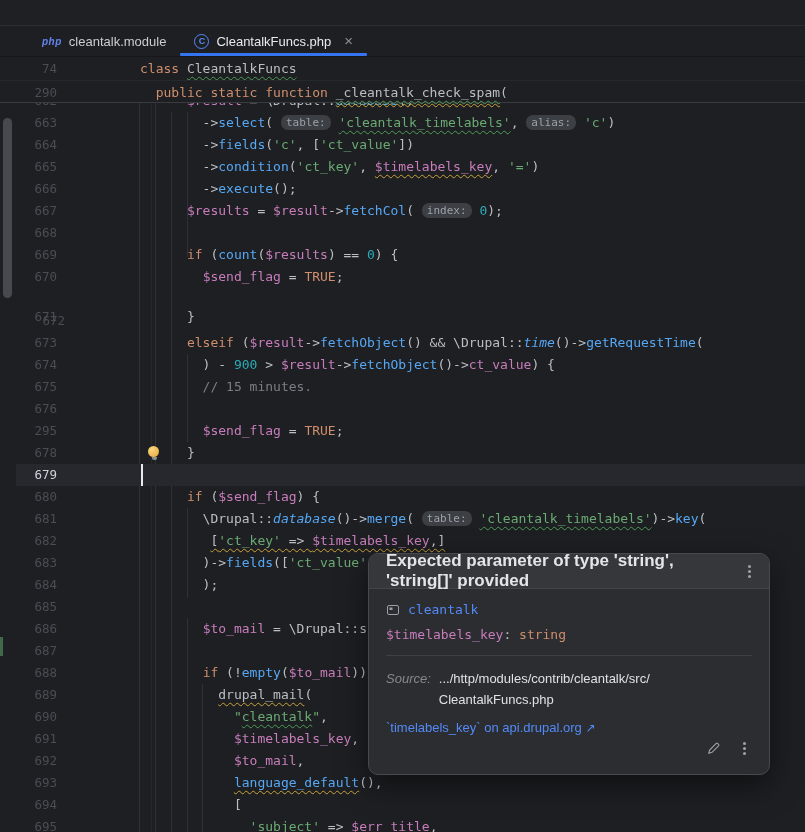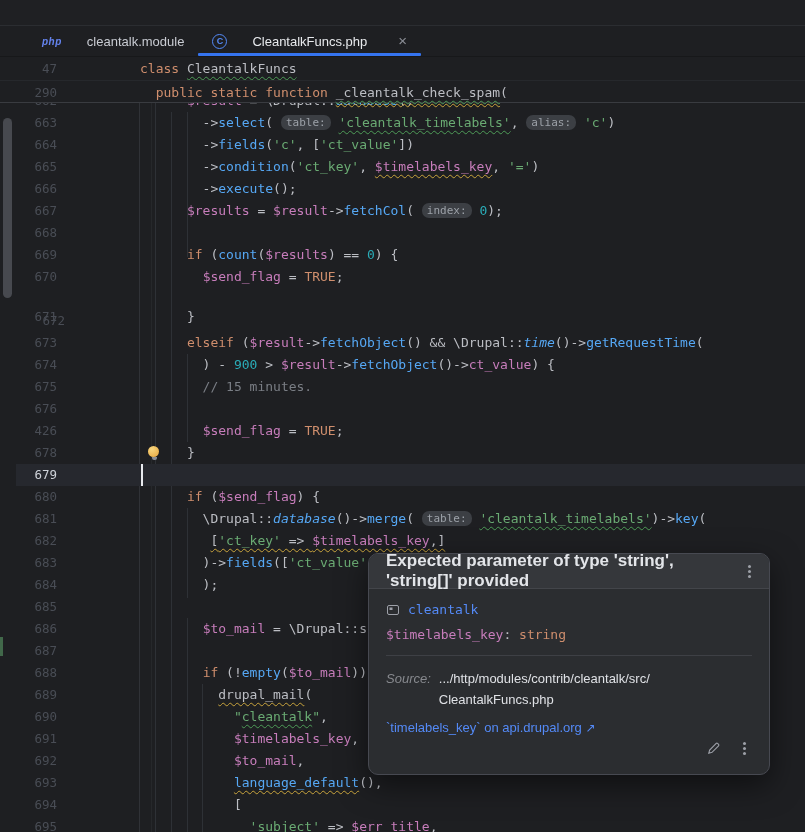--- a/index.html
+++ b/index.html
@@ -14,21 +14,21 @@
   .titlebar {
     position:absolute; left:0; top:0; width:805px; height:26px;
     background:#1f2023; border-bottom:1px solid #2b2d31;
   }
   .tabbar {
     position:absolute; left:0; top:26px; width:805px; height:31px;
     display:flex; align-items:stretch; padding-left:28px;
     border-bottom:1px solid #17181a;
   }
   .tab {
-    position:relative; display:flex; align-items:center; gap:25px;
+    position:relative; display:flex; align-items:center; gap:7px;
     padding:0 14px; font-size:13px; color:#c9ccd3; cursor:default;
   }
   .tab.active { color:#e8eaed; }
   .tab .php-badge {
     font-style:italic; font-weight:700; font-size:10px; color:#6584f0;
     letter-spacing:.5px;
   }
   .tab .class-ic {
     width:15px; height:15px; border:1.5px solid #548af7; border-radius:50%;
     color:#548af7; font-size:9px; font-weight:700; line-height:12px;
@@ -181,21 +181,21 @@
       <div class="line" style="top: 143px;"><span class="num">667</span><span class="src"><span class="tok d">      </span><span class="tok v">$results</span><span class="tok d"> = </span><span class="tok v">$result</span><span class="tok d">-&gt;</span><span class="tok m">fetchCol</span><span class="tok d">( </span><span class="chip">index:</span><span class="tok d"> </span><span class="tok n">0</span><span class="tok d">);</span></span></div>
       <div class="line" style="top: 165px;"><span class="num">668</span><span class="src"></span></div>
       <div class="line" style="top: 187px;"><span class="num">669</span><span class="src"><span class="tok d">      </span><span class="tok k">if</span><span class="tok d"> (</span><span class="tok m">count</span><span class="tok d">(</span><span class="tok v">$results</span><span class="tok d">) == </span><span class="tok n">0</span><span class="tok d">) {</span></span></div>
       <div class="line" style="top: 209px;"><span class="num">670</span><span class="src"><span class="tok d">        </span><span class="tok v">$send_flag</span><span class="tok d"> = </span><span class="tok k">TRUE</span><span class="tok d">;</span></span></div>
       <div class="line" style="top: 249px;"><span class="num">671</span><span class="src"><span class="tok d">      }</span></span></div>
       <div class="line" style="top: 253px; margin-left: 8px;"><span class="num">672</span><span class="src"></span></div>
       <div class="line" style="top: 275px;"><span class="num">673</span><span class="src"><span class="tok d">      </span><span class="tok k">elseif</span><span class="tok d"> (</span><span class="tok v">$result</span><span class="tok d">-&gt;</span><span class="tok m">fetchObject</span><span class="tok d">() &amp;&amp; \Drupal::</span><span class="tok mi">time</span><span class="tok d">()-&gt;</span><span class="tok m">getRequestTime</span><span class="tok d">(</span></span></div>
       <div class="line" style="top: 297px;"><span class="num">674</span><span class="src"><span class="tok d">        ) - </span><span class="tok n">900</span><span class="tok d"> &gt; </span><span class="tok v">$result</span><span class="tok d">-&gt;</span><span class="tok m">fetchObject</span><span class="tok d">()-&gt;</span><span class="tok v">ct_value</span><span class="tok d">) {</span></span></div>
       <div class="line" style="top: 319px;"><span class="num">675</span><span class="src"><span class="tok c">        // 15 minutes.</span></span></div>
       <div class="line" style="top: 341px;"><span class="num">676</span><span class="src"></span></div>
-      <div class="line" style="top: 363px;"><span class="num">426</span><span class="src"><span class="tok d">        </span><span class="tok v">$send_flag</span><span class="tok d"> = </span><span class="tok k">TRUE</span><span class="tok d">;</span></span></div>
+      <div class="line" style="top: 363px;"><span class="num">295</span><span class="src"><span class="tok d">        </span><span class="tok v">$send_flag</span><span class="tok d"> = </span><span class="tok k">TRUE</span><span class="tok d">;</span></span></div>
       <div class="line" style="top: 385px;"><span class="num">678</span><span class="src"><span class="tok d">      }</span></span><div class="bulb"><div class="glass"></div><div class="base"></div></div></div>
       <div class="line current" style="top: 407px;"><span class="num numcur">679</span><span class="src"></span><div class="cursor"></div></div>
       <div class="line" style="top: 429px;"><span class="num">680</span><span class="src"><span class="tok d">      </span><span class="tok k">if</span><span class="tok d"> (</span><span class="tok v">$send_flag</span><span class="tok d">) {</span></span></div>
       <div class="line" style="top: 451px;"><span class="num">681</span><span class="src"><span class="tok d">        \Drupal::</span><span class="tok mi">database</span><span class="tok d">()-&gt;</span><span class="tok m">merge</span><span class="tok d">( </span><span class="chip">table:</span><span class="tok d"> </span><span class="tok s wg">'cleantalk_timelabels'</span><span class="tok d">)-&gt;</span><span class="tok m">key</span><span class="tok d">(</span></span></div>
       <div class="line" style="top: 473px;"><span class="num">682</span><span class="src"><span class="tok d">         </span><span class="tok d wy">[</span><span class="tok s wy">'ct_key'</span><span class="tok d wy"> =&gt; </span><span class="tok v wy">$timelabels_key</span><span class="tok d wy">,]</span></span></div>
       <div class="line" style="top: 495px;"><span class="num">683</span><span class="src"><span class="tok d">        )-&gt;</span><span class="tok m">fields</span><span class="tok d">([</span><span class="tok s">'ct_value'</span></span></div>
       <div class="line" style="top: 517px;"><span class="num">684</span><span class="src"><span class="tok d">        );</span></span></div>
       <div class="line" style="top: 539px;"><span class="num">685</span><span class="src"></span></div>
       <div class="line" style="top: 561px;"><span class="num">686</span><span class="src"><span class="tok d">        </span><span class="tok v">$to_mail</span><span class="tok d"> = \Drupal::s</span></span></div>
       <div class="line" style="top: 583px;"><span class="num">687</span><span class="src"></span></div>
@@ -204,21 +204,21 @@
       <div class="line" style="top: 649px;"><span class="num">690</span><span class="src"><span class="tok d">            </span><span class="tok s">"</span><span class="tok s wg">cleantalk</span><span class="tok s">"</span><span class="tok d">,</span></span></div>
       <div class="line" style="top: 671px;"><span class="num">691</span><span class="src"><span class="tok d">            </span><span class="tok v">$timelabels_key</span><span class="tok d">,</span></span></div>
       <div class="line" style="top: 693px;"><span class="num">692</span><span class="src"><span class="tok d">            </span><span class="tok v">$to_mail</span><span class="tok d">,</span></span></div>
       <div class="line" style="top: 715px;"><span class="num">693</span><span class="src"><span class="tok d">            </span><span class="tok m wy">language_default</span><span class="tok d">(),</span></span></div>
       <div class="line" style="top: 737px;"><span class="num">694</span><span class="src"><span class="tok d">            [</span></span></div>
       <div class="line" style="top: 759px;"><span class="num">695</span><span class="src"><span class="tok d">              </span><span class="tok s">'subject'</span><span class="tok d"> =&gt; </span><span class="tok v">$err_title</span><span class="tok d">,</span></span></div>
     </div>
 </div>
 
 <div class="sticky" id="sticky">
-    <div class="srow"><span class="num" style="line-height: 23px;">47</span><span class="src"><span class="tok k">class </span><span class="tok d wg">CleantalkFuncs</span></span></div>
+    <div class="srow"><span class="num" style="line-height: 23px;">74</span><span class="src"><span class="tok k">class </span><span class="tok d wg">CleantalkFuncs</span></span></div>
     <div class="srow"><span class="num" style="line-height: 23px;">290</span><span class="src"><span class="tok d">  </span><span class="tok k">public static function </span><span class="tok d wyo"><span class="wg">_cleantalk_check_spam</span></span><span class="tok d">(</span></span></div>
   </div>
 
 <div class="scroll-thumb"></div>
 <div class="vcs-mark"></div>
 
 <div class="tooltip">
   <div class="tt-header">
     <span class="tt-title">Expected parameter of type 'string', 'string[]' provided</span>
     <span style="display:flex;align-items:center;cursor:pointer">

